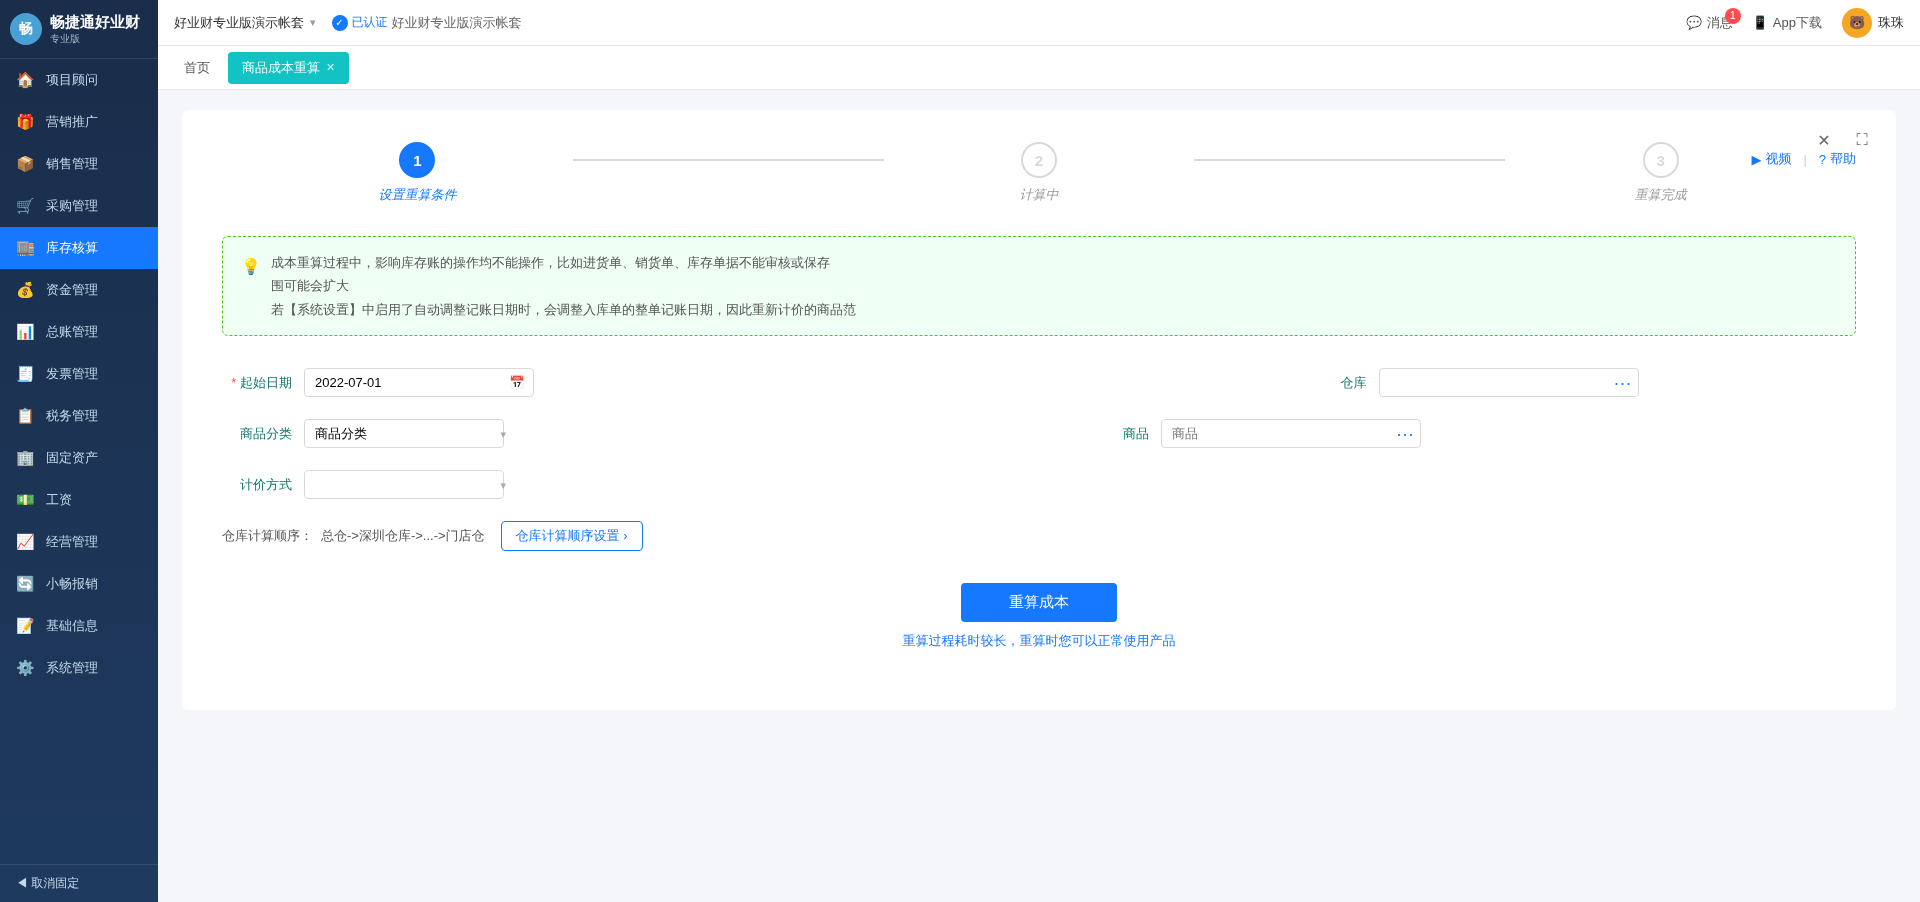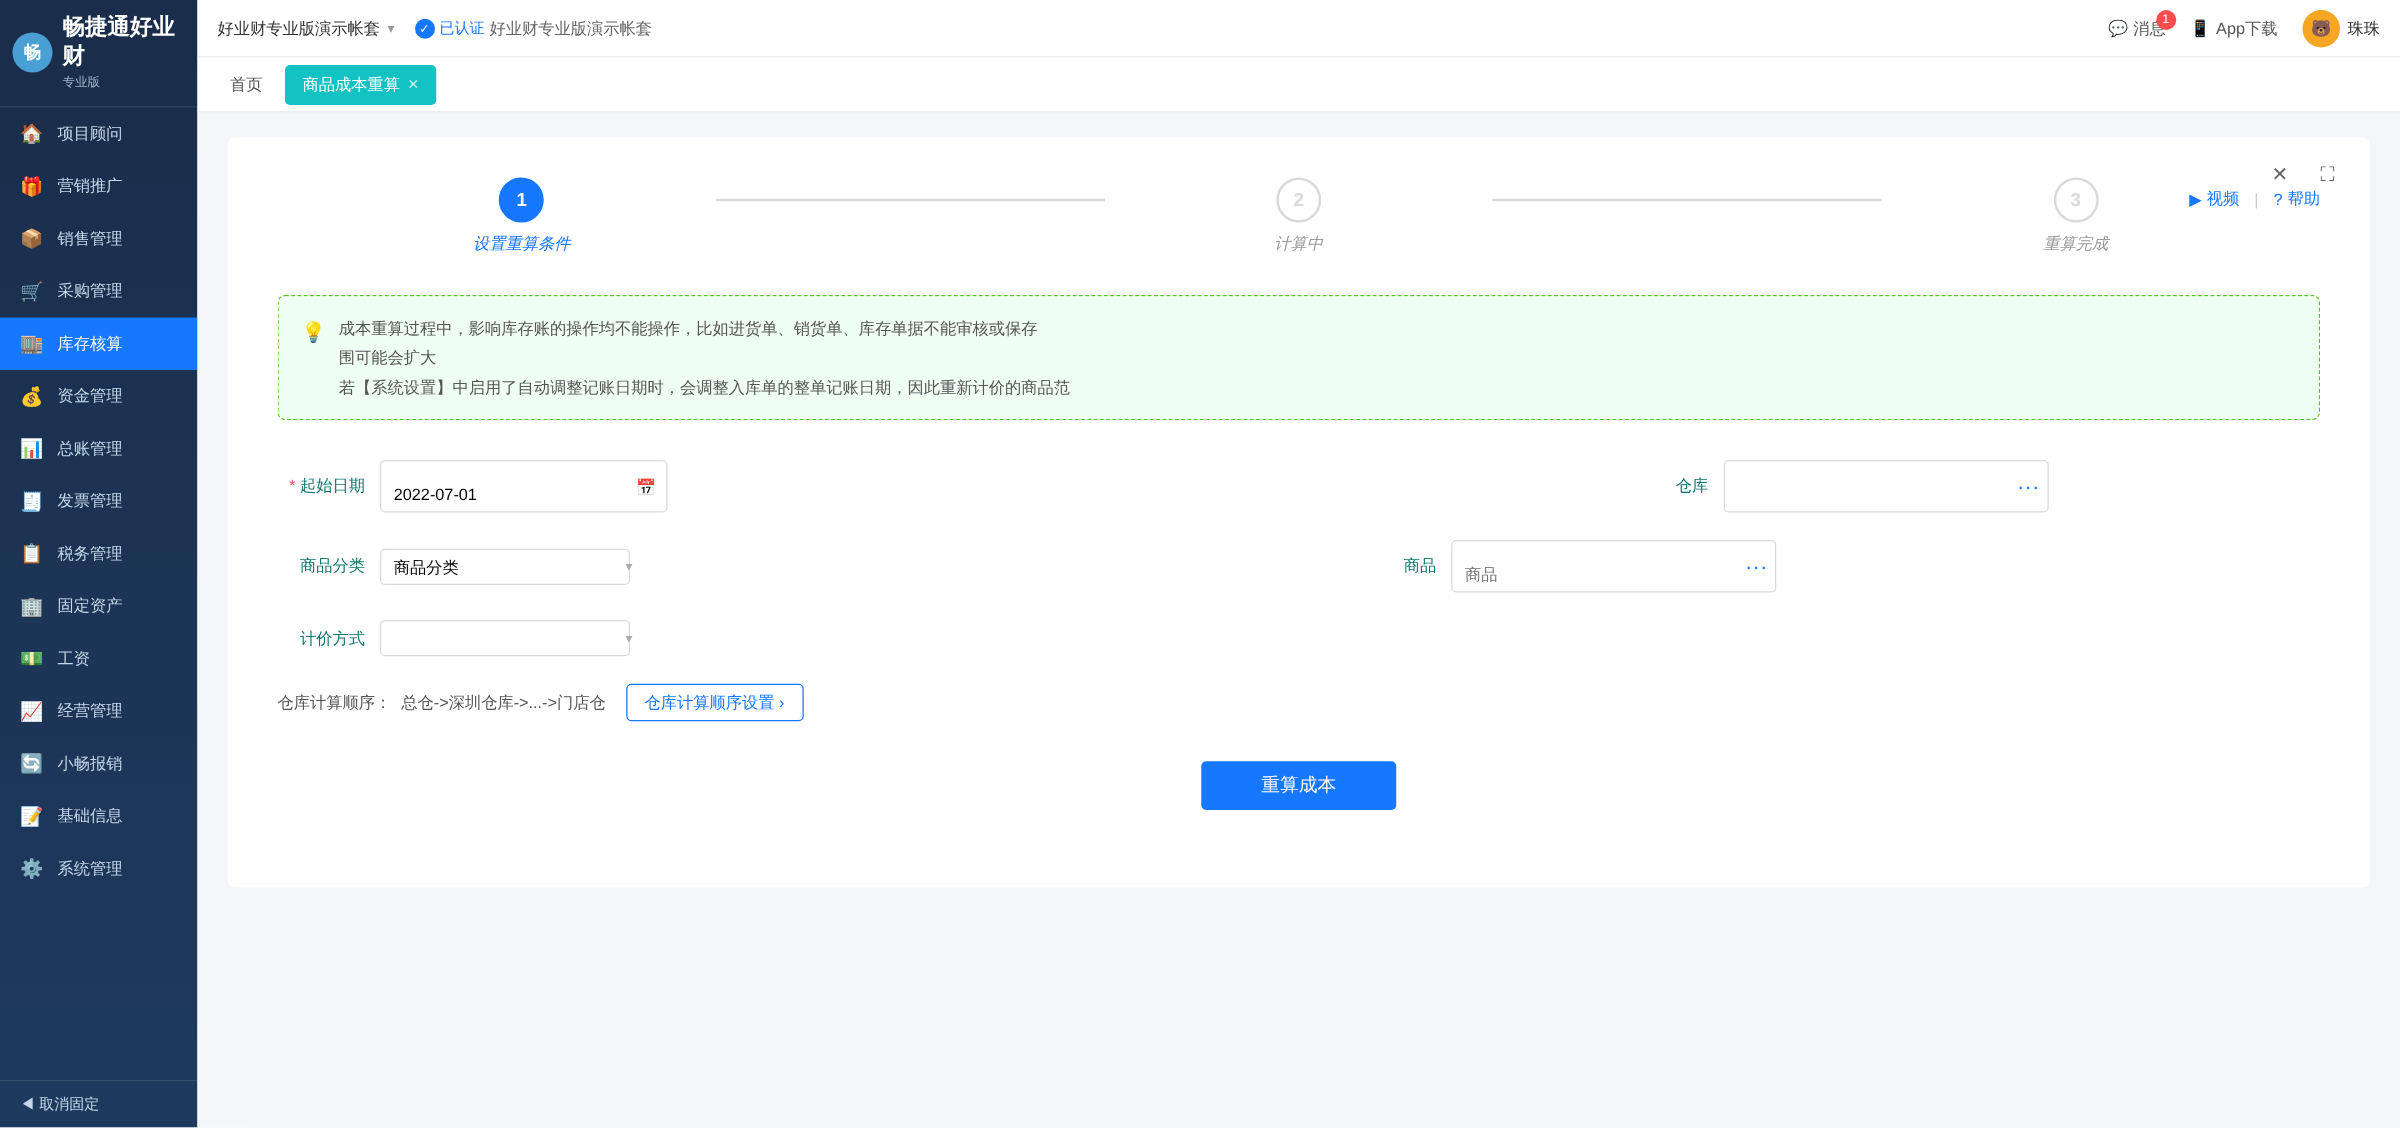--- a/index.html
+++ b/index.html
@@ -30,24 +30,23 @@
       display: flex;
       align-items: center;
       justify-content: center;
       font-size: 14px;
       font-weight: bold;
       color: white;
       margin-right: 8px;
       flex-shrink: 0;
     }
     .sidebar-title {
-      font-size: 18px;
+      font-size: 15px;
       font-weight: bold;
       line-height: 1.3;
-      font-family: Liberation Mono, monospace;
     }
     .sidebar-subtitle {
       font-size: 10px;
       color: #a0b4c8;
     }
     .sidebar-nav {
       flex: 1;
       overflow-y: auto;
       overflow-x: hidden;
     }
@@ -350,21 +349,20 @@
       background: #fff;
       min-width: 210px;
     }
     .form-input-with-icon input {
       border: none;
       outline: none;
       padding: 6px 10px;
       font-size: 13px;
       flex: 1;
       background: transparent;
-      margin-top: 13px;
     }
     .form-input-with-icon .field-icon {
       padding: 0 8px;
       color: #aaa;
       cursor: pointer;
     }
     .form-select {
       border: 1px solid #d9d9d9;
       border-radius: 4px;
       padding: 6px 28px 6px 10px;
@@ -704,16 +702,17 @@
           <span class="calc-order-label">仓库计算顺序：</span>
           <span class="calc-order-value">总仓-&gt;深圳仓库-&gt;...-&gt;门店仓</span>
           <button class="calc-order-btn">
             <span>仓库计算顺序设置 ›</span>
           </button>
         </div>
 
         <button class="recalc-btn">
           <span>重算成本</span>
         </button>
+        <div class="recalc-hint">重算过程耗时较长，重算时您可以正常使用产品</div>
       </div>
     </div>
   </div>
 </div>
 
 </body></html>

